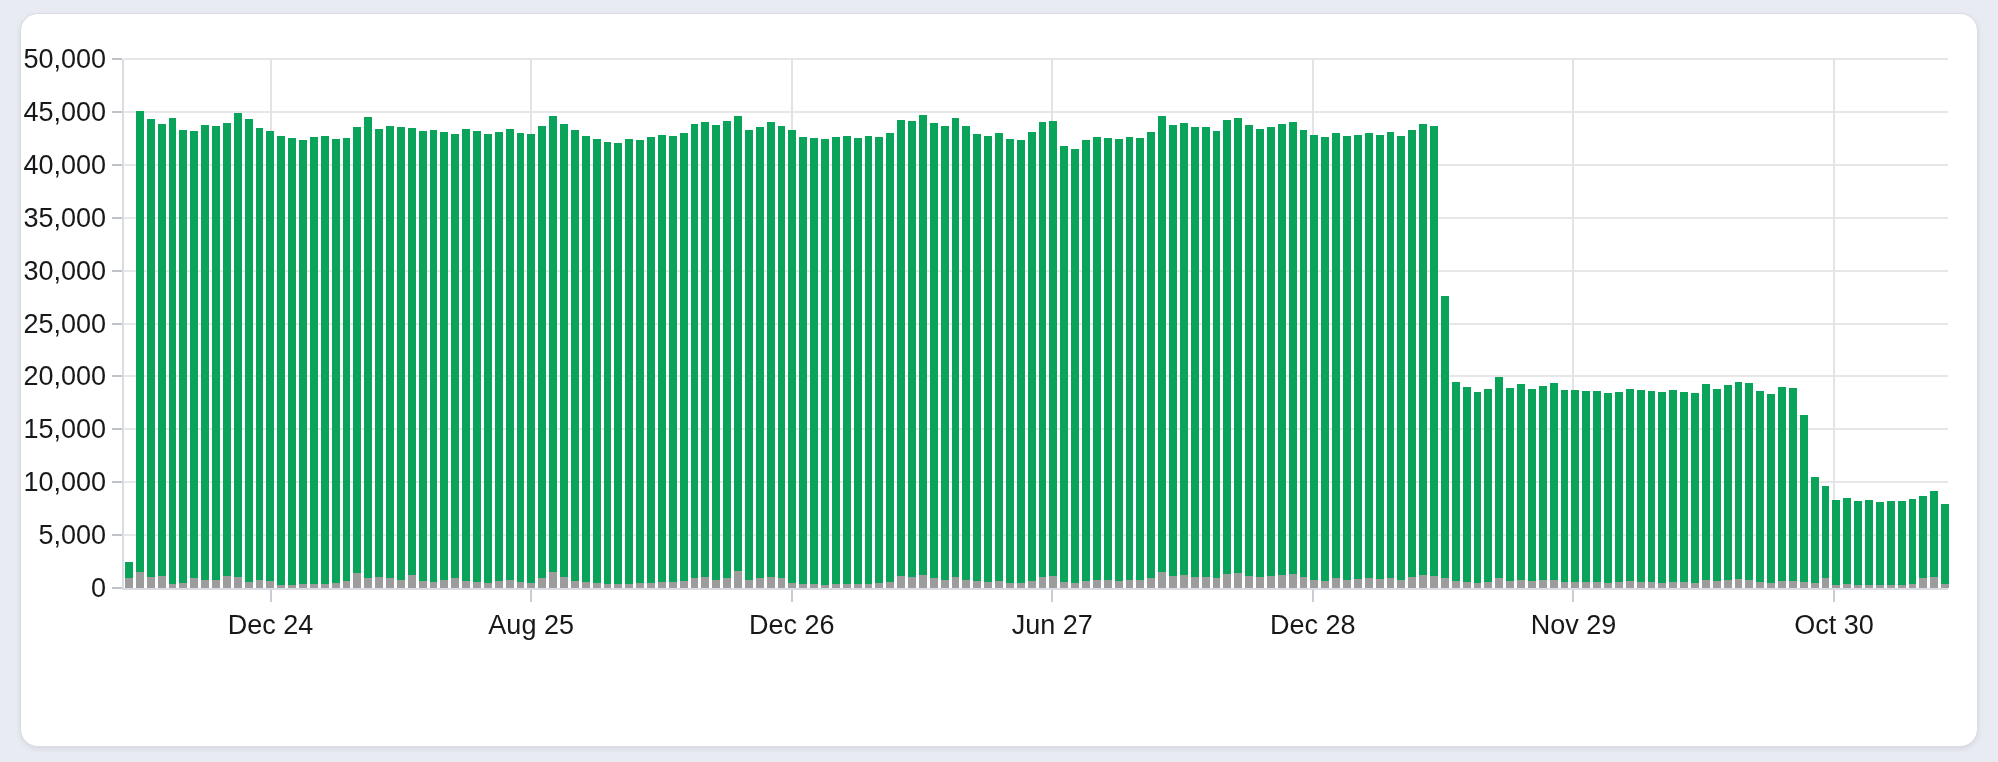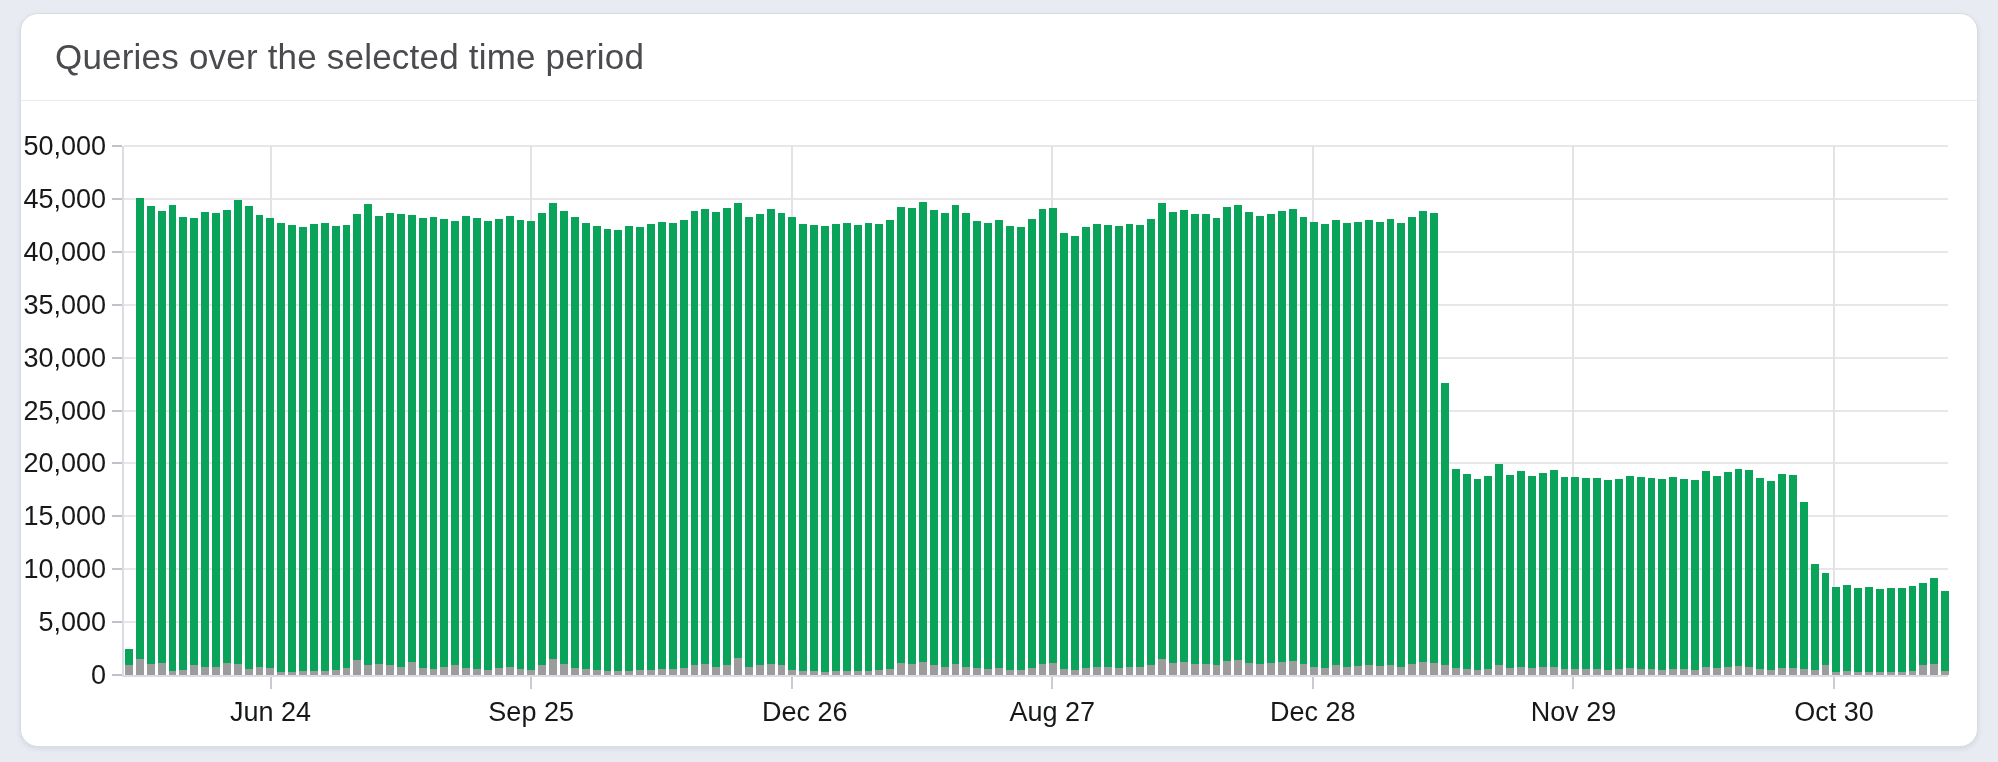--- a/index.html
+++ b/index.html
@@ -58,23 +58,20 @@
     flex:1 1 0;display:flex;flex-direction:column;justify-content:flex-end;
     min-width:0;
   }
   .bar .seg-top{width:100%;}
   .bar .seg-bottom{width:100%;}
 </style>
 </head>
 <body>
 
 <div class="card">
-  <div class="card-header">
-    <div class="card-title">Queries over the selected time period</div>
-  </div>
 
   <div class="chart">
     <div class="axis-line-y"></div>
     <div id="grid-layer">
         <div class="gridline-h" style="top: calc(90% - 1px);"></div>
         <div class="gridline-h" style="top: calc(80% - 1px);"></div>
         <div class="gridline-h" style="top: calc(70% - 1px);"></div>
         <div class="gridline-h" style="top: calc(60% - 1px);"></div>
         <div class="gridline-h" style="top: calc(50% - 1px);"></div>
         <div class="gridline-h" style="top: calc(40% - 1px);"></div>
@@ -784,27 +781,27 @@
         <div class="y-label" style="top: calc(30% - 14px);">35,000</div>
         <div class="y-tick" style="top: calc(20% - 1px);"></div>
         <div class="y-label" style="top: calc(20% - 14px);">40,000</div>
         <div class="y-tick" style="top: calc(10% - 1px);"></div>
         <div class="y-label" style="top: calc(10% - 14px);">45,000</div>
         <div class="y-tick" style="top: calc(0% - 1px);"></div>
         <div class="y-label" style="top: calc(0% - 14px);">50,000</div>
       </div>
     <div id="x-axis">
         <div class="x-tick" style="left: calc(8.03571% - 1px);"></div>
-        <div class="x-label" style="left: 8.03571%;">Jun 24</div>
+        <div class="x-label" style="left: 8.03571%;">Dec 24</div>
         <div class="x-tick" style="left: calc(22.3214% - 1px);"></div>
-        <div class="x-label" style="left: 22.3214%;">Sep 25</div>
+        <div class="x-label" style="left: 22.3214%;">Aug 25</div>
         <div class="x-tick" style="left: calc(36.6071% - 1px);"></div>
-        <div class="x-label" style="left: 36.6071%; margin-left: 13px;">Dec 26</div>
+        <div class="x-label" style="left: 36.6071%;">Dec 26</div>
         <div class="x-tick" style="left: calc(50.8929% - 1px);"></div>
-        <div class="x-label" style="left: 50.8929%;">Aug 27</div>
+        <div class="x-label" style="left: 50.8929%;">Jun 27</div>
         <div class="x-tick" style="left: calc(65.1786% - 1px);"></div>
         <div class="x-label" style="left: 65.1786%;">Dec 28</div>
         <div class="x-tick" style="left: calc(79.4643% - 1px);"></div>
         <div class="x-label" style="left: 79.4643%;">Nov 29</div>
         <div class="x-tick" style="left: calc(93.75% - 1px);"></div>
         <div class="x-label" style="left: 93.75%;">Oct 30</div>
       </div>
   </div>
 </div>
 

